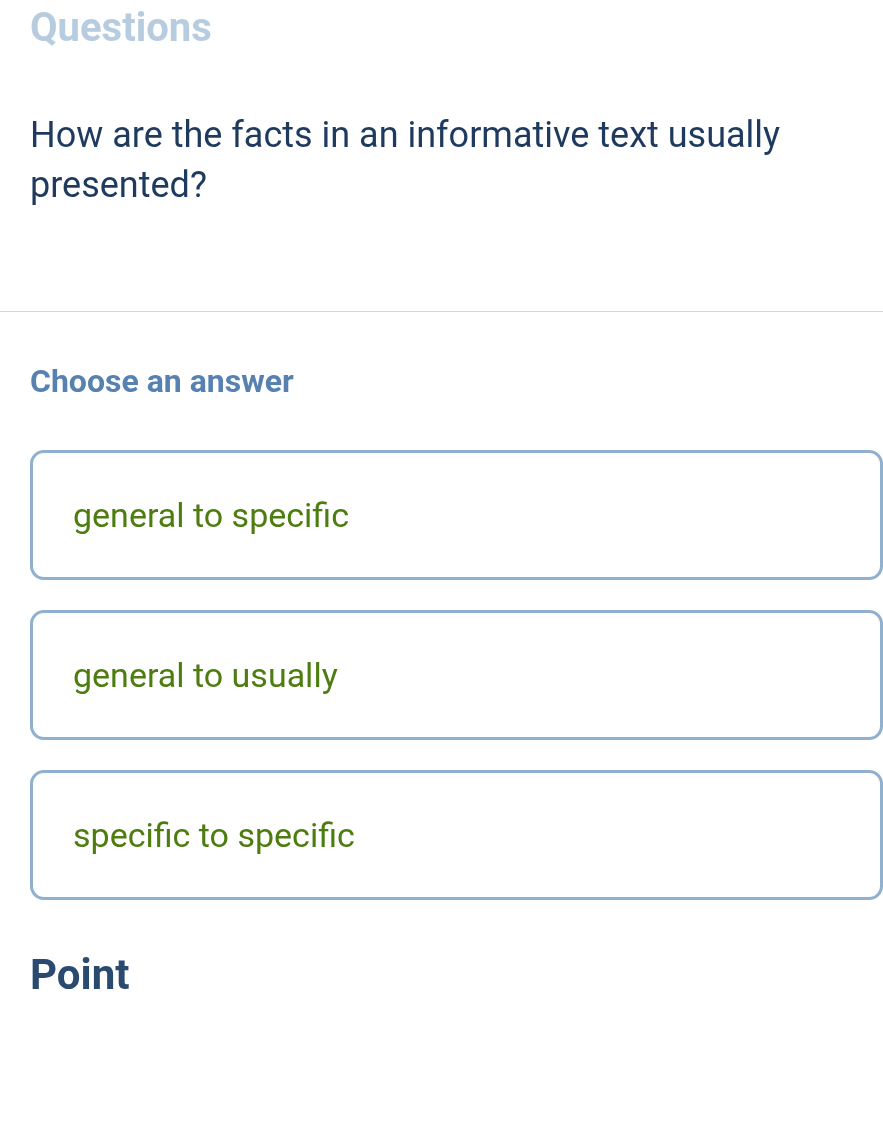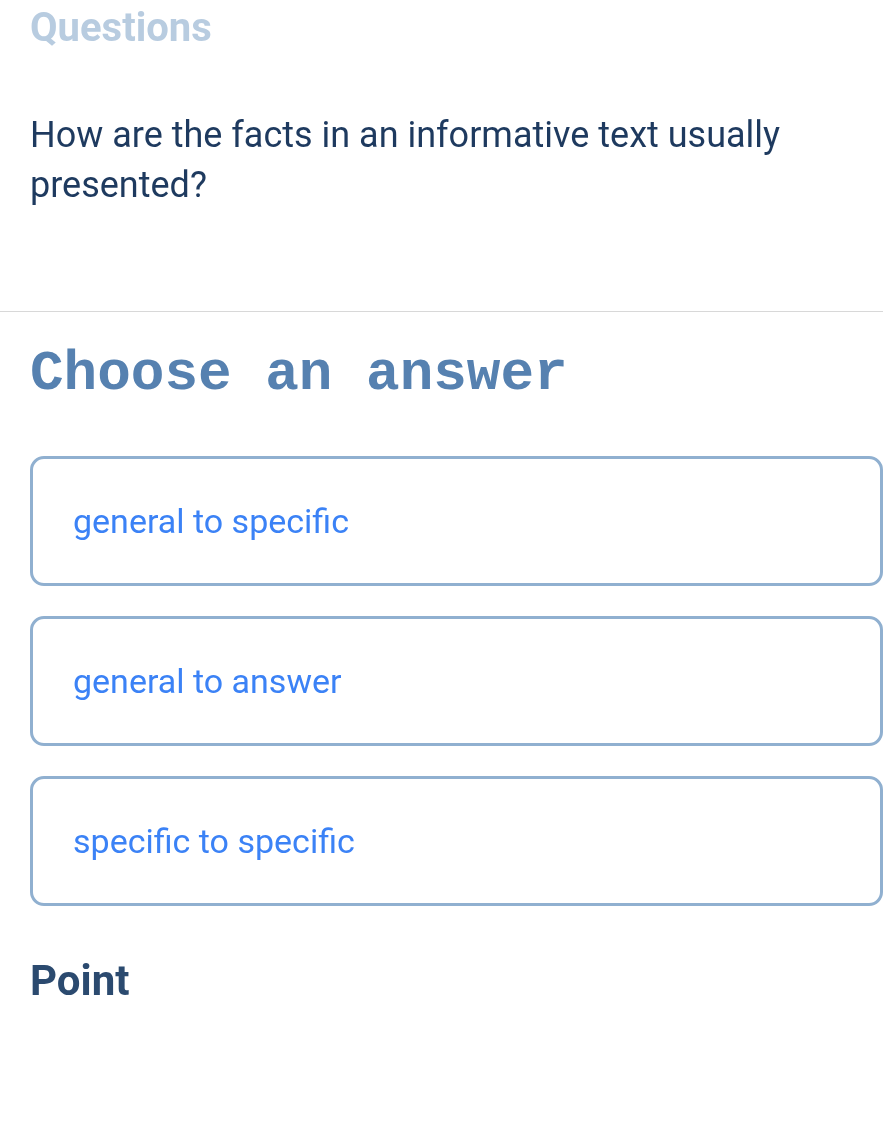--- a/index.html
+++ b/index.html
@@ -32,40 +32,39 @@
       line-height: 1.4;
     }
     .divider {
       border: none;
       border-top: 1px solid #d8d8d8;
       margin-top: 100px;
       margin-left: -30px;
       margin-right: -30px;
     }
     .choose-label {
-      font-size: 56px;
+      font-size: 32px;
       font-weight: 700;
       color: #5681b0;
-      margin-top: 30px;
-      font-family: Liberation Mono, monospace;
+      margin-top: 50px;
     }
     .answers {
       margin-top: 50px;
     }
     .answer-option {
       display: block;
       width: calc(100% + 30px);
       background: #ffffff;
       border: 3px solid #90b0d0;
       border-radius: 14px;
       padding: 42px 40px;
       margin-bottom: 30px;
       font-size: 34px;
       font-weight: 400;
-      color: #3b82f6;
+      color: #4d7c0f;
       text-align: left;
       cursor: pointer;
       font-family: inherit;
     }
     .point-label {
       font-size: 42px;
       font-weight: 700;
       color: #2b4a6f;
       margin-top: 50px;
     }
@@ -77,18 +76,18 @@
   <h2 class="section-label">Questions</h2>
 
   <p class="question-text">How are the facts in an informative text usually presented?</p>
 
   <hr class="divider">
 
   <h2 class="choose-label">Choose an answer</h2>
 
   <div class="answers">
     <button class="answer-option">general to specific</button>
-    <button class="answer-option">general to answer</button>
+    <button class="answer-option">general to usually</button>
     <button class="answer-option">specific to specific</button>
   </div>
 
   <h2 class="point-label">Point</h2>
 </div>
 
 </body></html>

